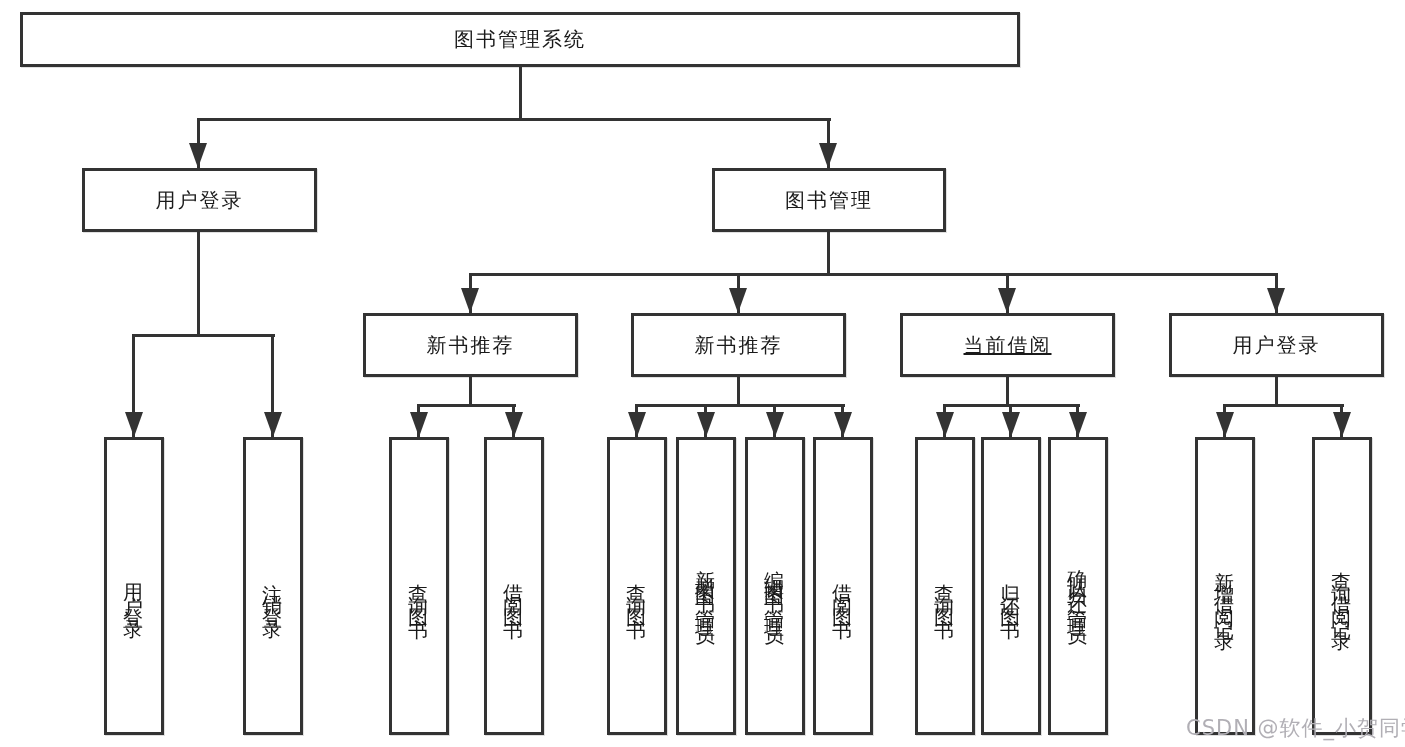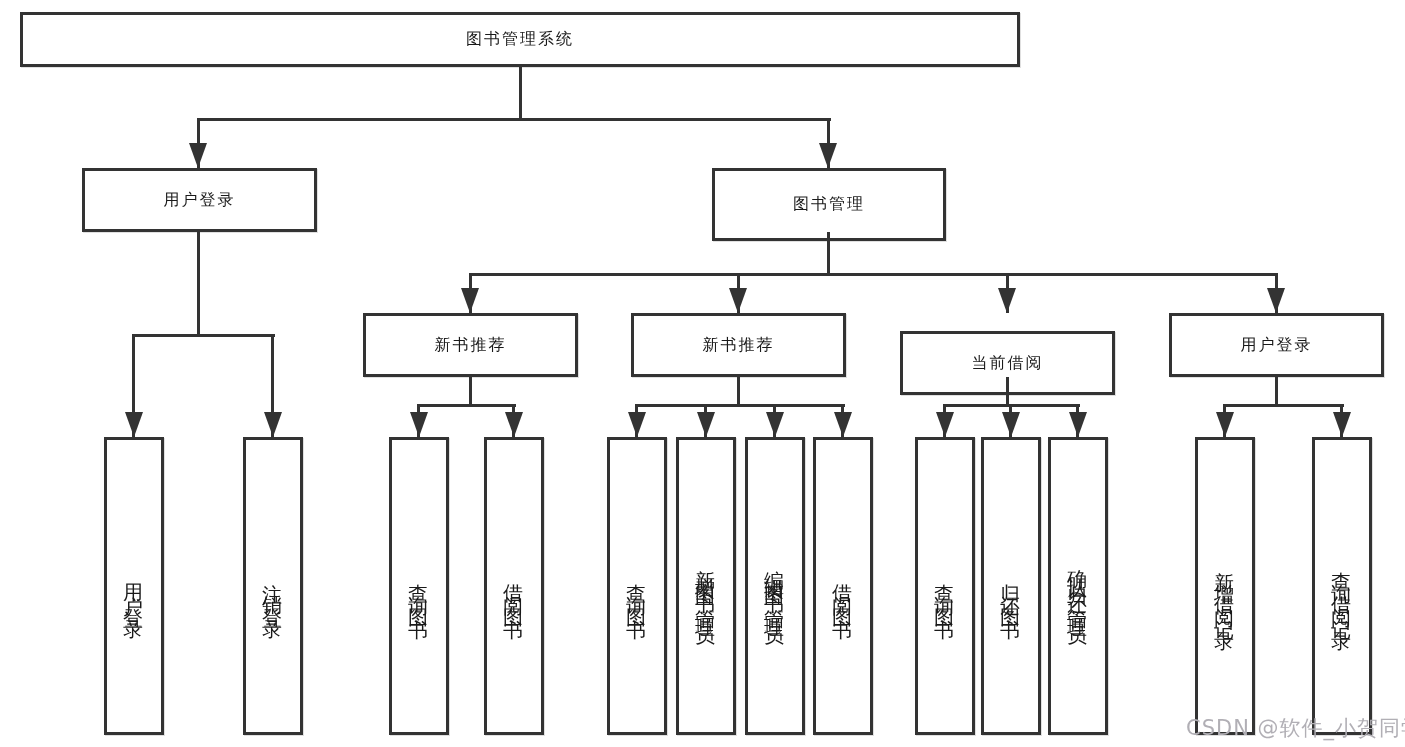--- a/index.html
+++ b/index.html
@@ -13,21 +13,21 @@
   }
   .box {
     position: absolute;
     box-sizing: border-box;
     border: 3px solid #333333;
     background: #ffffff;
     display: flex;
     align-items: center;
     justify-content: center;
     color: #1a1a1a;
-    font-size: 16px;
+    font-size: 20px;
     letter-spacing: 2px;
     box-shadow: 1px 1px 0 rgba(0,0,0,0.12);
   }
   .vbox {
     writing-mode: vertical-rl;
     text-orientation: mixed;
     letter-spacing: 12px;
     padding-top: 12px;
     font-size: 20px;
   }
@@ -64,21 +64,21 @@
   <div class="vline" style="left:519px; top:66px; height:53px;"></div>
   <div class="hline" style="left:197px; top:118px; width:634px;"></div>
   <div class="vline" style="left:197px; top:118px; height:50px;"></div>
   <div class="ahead" style="left:189px; top:143px;"></div>
   <div class="vline" style="left:827px; top:118px; height:50px;"></div>
   <div class="ahead" style="left:819px; top:143px;"></div>
 
   <div class="box" style="left:82px; top:168px; width:235px; height:64px;">
     <span>用户登录</span>
   </div>
-  <div class="box" style="left:712px; top:168px; width:234px; height:73px;">
+  <div class="box" style="left:712px; top:168px; width:234px; height:64px;">
     <span>图书管理</span>
   </div>
 
   <div class="vline" style="left:197px; top:232px; height:103px;"></div>
   <div class="hline" style="left:132px; top:334px; width:143px;"></div>
   <div class="vline" style="left:132px; top:334px; height:103px;"></div>
   <div class="ahead" style="left:125px; top:412px;"></div>
   <div class="vline" style="left:271px; top:334px; height:103px;"></div>
   <div class="ahead" style="left:264px; top:412px;"></div>
 
@@ -92,21 +92,21 @@
   <div class="ahead" style="left:998px; top:288px;"></div>
   <div class="vline" style="left:1275px; top:273px; height:40px;"></div>
   <div class="ahead" style="left:1267px; top:288px;"></div>
 
   <div class="box" style="left:363px; top:313px; width:215px; height:64px;text-align:center;">
     <span>新书推荐</span>
   </div>
   <div class="box" style="left:631px; top:313px; width:215px; height:64px;">
     <span>新书推荐</span>
   </div>
-  <div class="box" style="left:900px; top:331px; width:215px; height:64px;">
+  <div class="box" style="left:900px; top:313px; width:215px; height:64px;text-decoration:underline;">
     <span>当前借阅</span>
   </div>
   <div class="box" style="left:1169px; top:313px; width:215px; height:64px;">
     <span>用户登录</span>
   </div>
 
   <div class="vline" style="left:469px; top:377px; height:30px;"></div>
   <div class="hline" style="left:417px; top:404px; width:99px;"></div>
   <div class="vline" style="left:417px; top:404px; height:33px;"></div>
   <div class="ahead" style="left:410px; top:412px;"></div>

